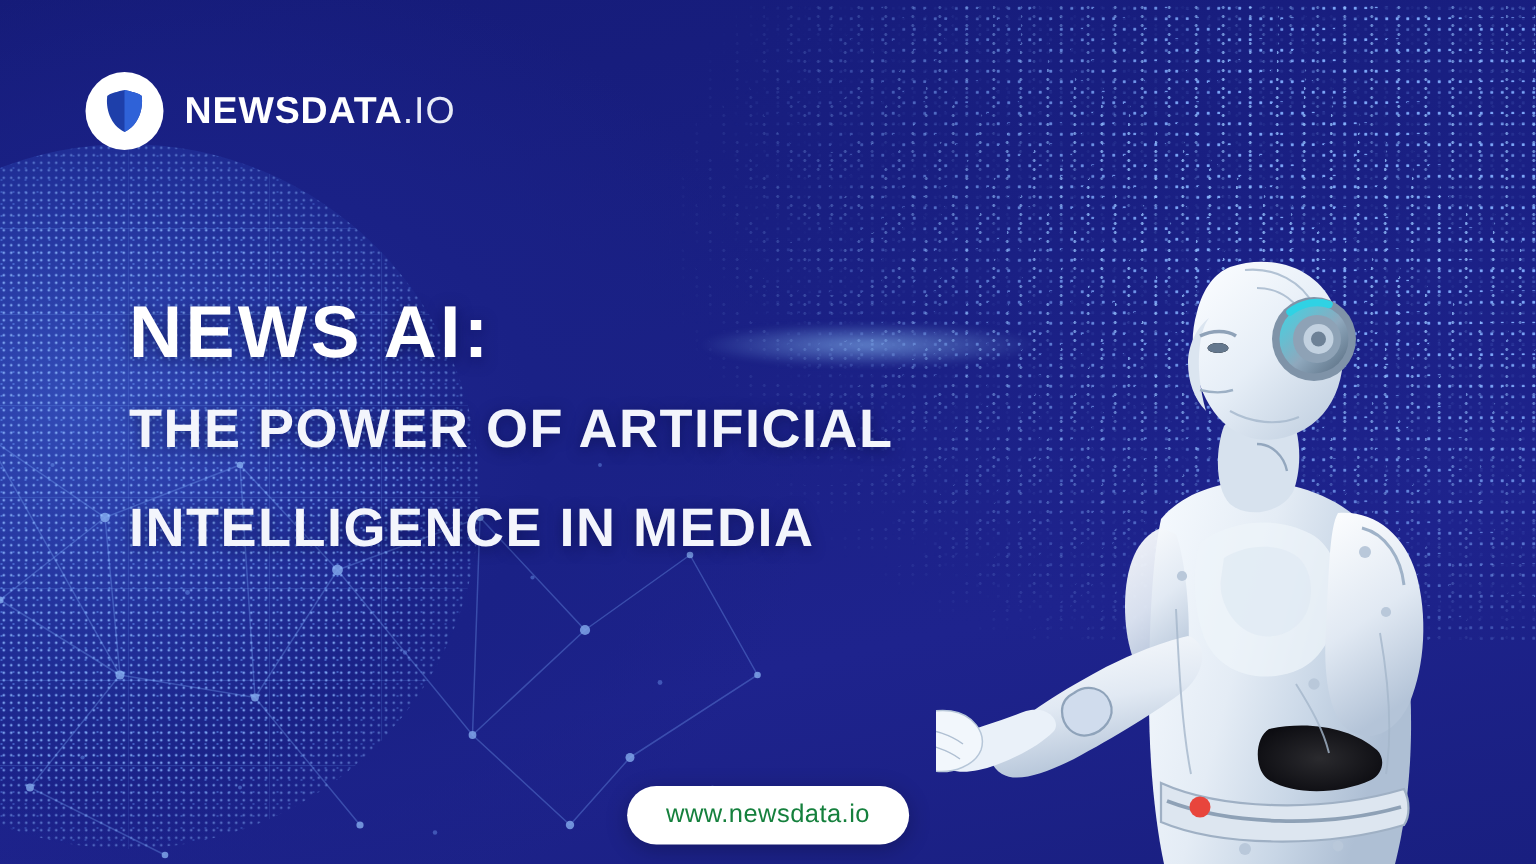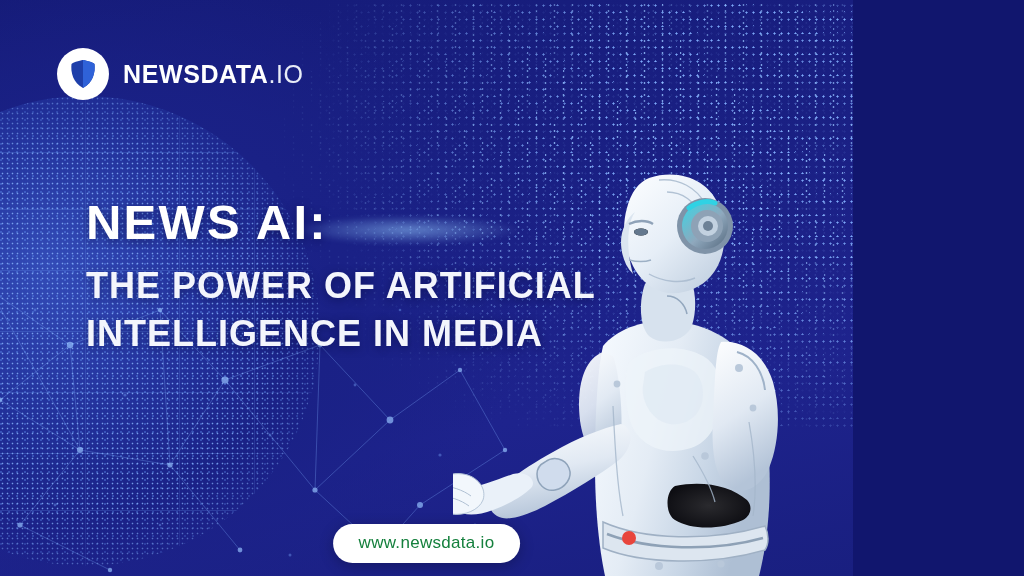--- a/index.html
+++ b/index.html
@@ -4,21 +4,21 @@
 <style>
   * { margin:0; padding:0; box-sizing:border-box; }
   html, body {
     width:1024px; height:576px;
     background:#11166e;
     font-family:"Liberation Sans", sans-serif;
     overflow:hidden;
   }
   #banner {
     position:relative;
-    width:853px; height:576px;
+    width:1024px; height:576px;
     overflow:hidden;
     background:
       radial-gradient(ellipse 520px 420px at 14% 52%, #20278f 0%, #1a2186 42%, rgba(21,27,126,0) 78%),
       linear-gradient(168deg, #151b78 0%, #1a2084 40%, #1e238d 70%, #191f80 100%);
   }
 
   
   .globe-wrap {
     position:absolute; left:-150px; top:96px;
     width:470px; height:470px;
@@ -242,21 +242,21 @@
       </svg>
     </div>
     <div class="logo-text">
       <span class="b">NEWSDATA</span><span class="l">.IO</span>
     </div>
   </div>
 
   <div class="headline">
     <div class="h-main">NEWS AI:</div>
     <div class="h-sub">THE POWER OF ARTIFICIAL</div>
-    <div class="h-sub" style="margin-top:2px;">INTELLIGENCE IN MEDIA</div>
+    <div class="h-sub" style="margin-top:20px;">INTELLIGENCE IN MEDIA</div>
   </div>
 
   <svg class="robot" viewBox="0 0 400 420">
     <defs>
       <linearGradient id="bodyG" x1="0" y1="0" x2="1" y2="0.4">
         <stop offset="0%" stop-color="#f7fbff"></stop>
         <stop offset="45%" stop-color="#e4ecf5"></stop>
         <stop offset="75%" stop-color="#c8d6e6"></stop>
         <stop offset="100%" stop-color="#aebfd4"></stop>
       </linearGradient>

